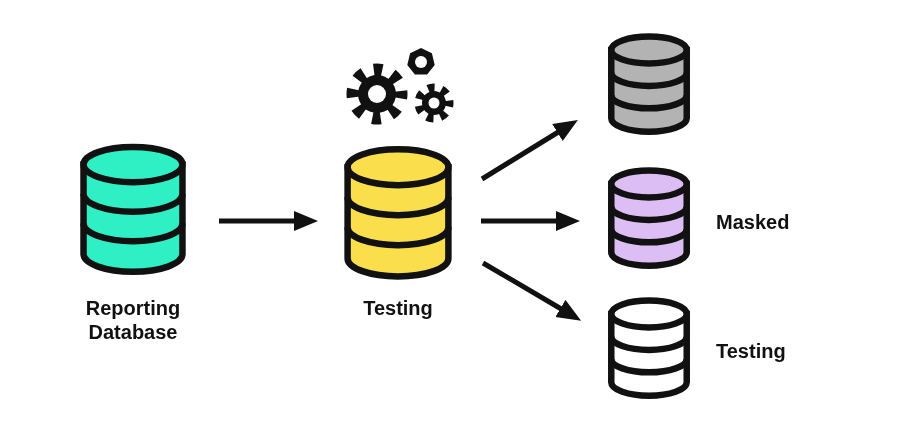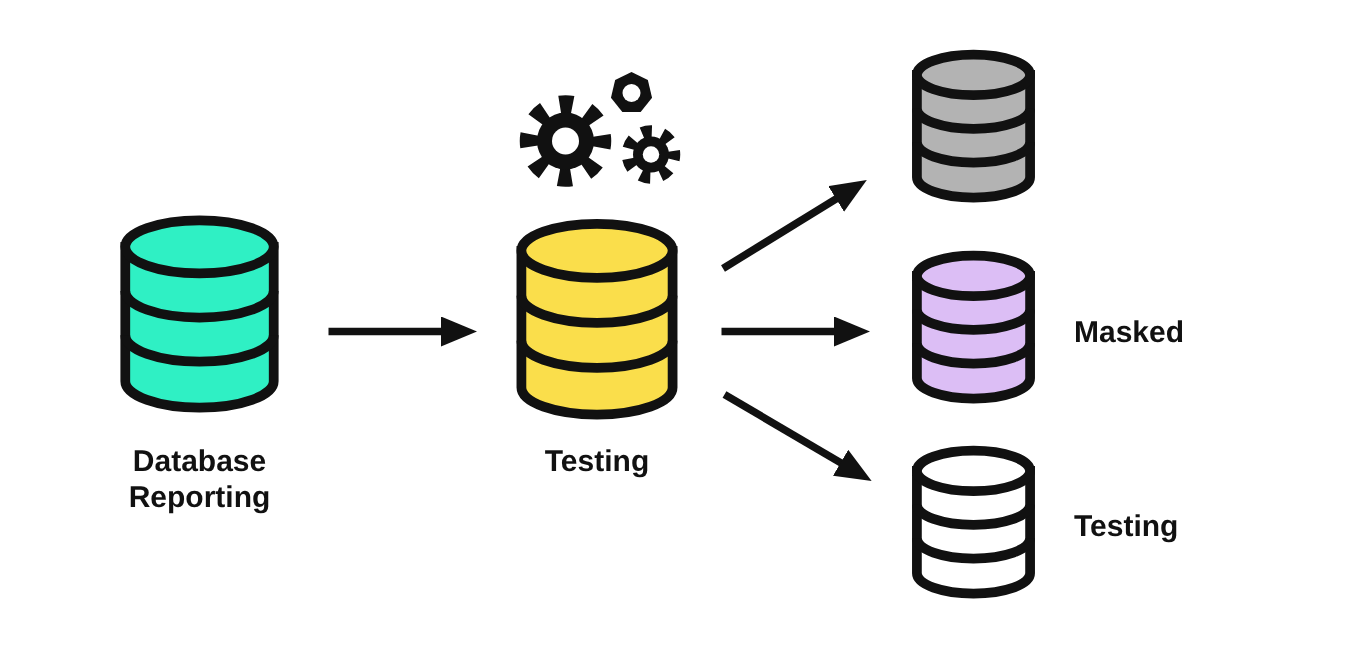--- a/index.html
+++ b/index.html
@@ -78,22 +78,22 @@
       <circle cx="99" cy="67" r="15" fill="none" stroke="#111111" stroke-width="9" stroke-dasharray="6.5 6.96" stroke-dashoffset="3"></circle>
       <circle cx="99" cy="67" r="12" fill="#111111"></circle>
       <circle cx="99" cy="67" r="5.5" fill="#ffffff"></circle>
     </g>
   </svg>
 
   <svg class="cyl abs" style="left:74px; top:141px;" width="118" height="139" viewBox="0 0 100 118">
     <use href="#db" fill="#2FF0C4"></use>
   </svg>
   <div class="node-label" style="left:43px; top:296px; width:180px;">
+    <div>Reporting</div>
     <div>Database</div>
-    <div>Reporting</div>
   </div>
 
   <svg class="cyl abs" style="left:338px; top:143px;" width="120" height="142" viewBox="0 0 100 118">
     <use href="#db" fill="#FADE4B"></use>
   </svg>
   <div class="node-label" style="left:306px; top:296px; width:184px;">
     <div>Testing</div>
   </div>
 
   <svg class="cyl abs" style="left:604px; top:32px;" width="90" height="106" viewBox="0 0 100 118">

